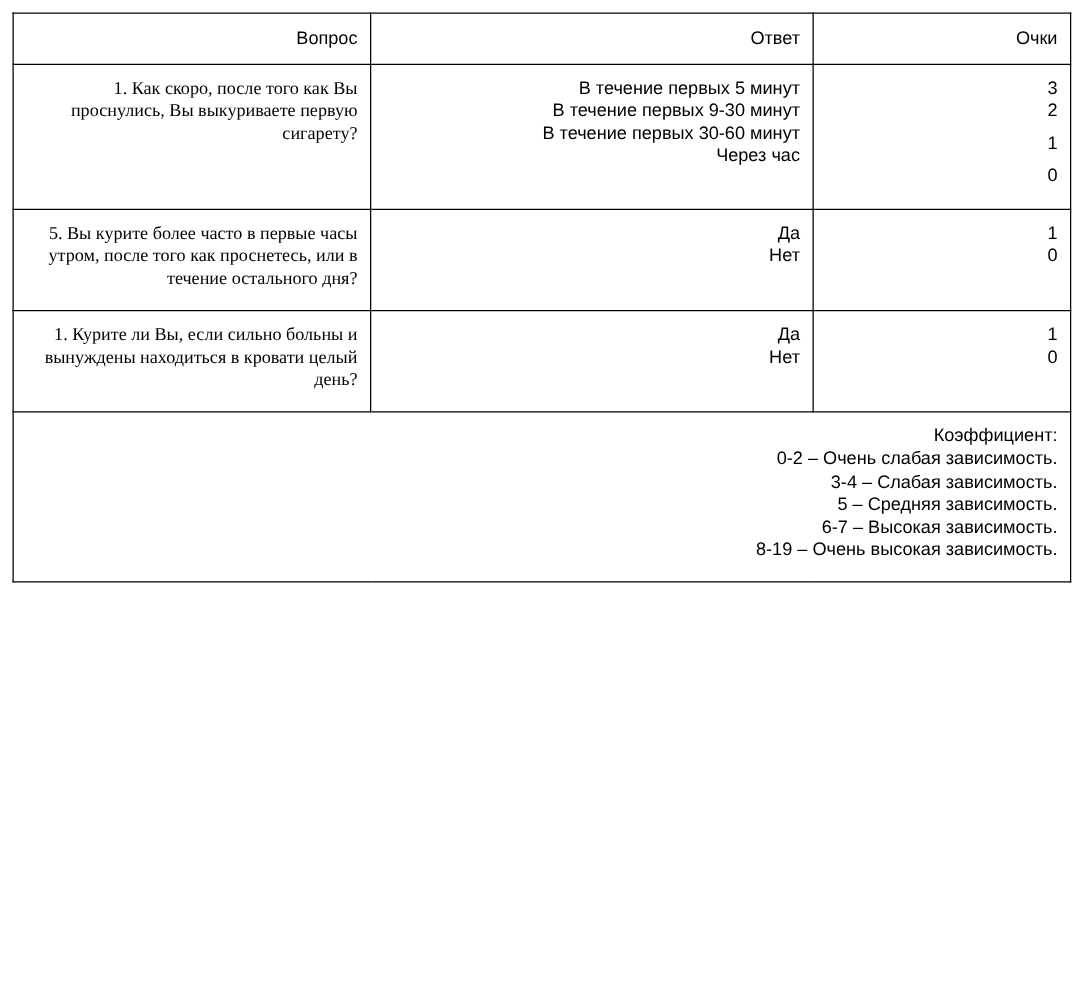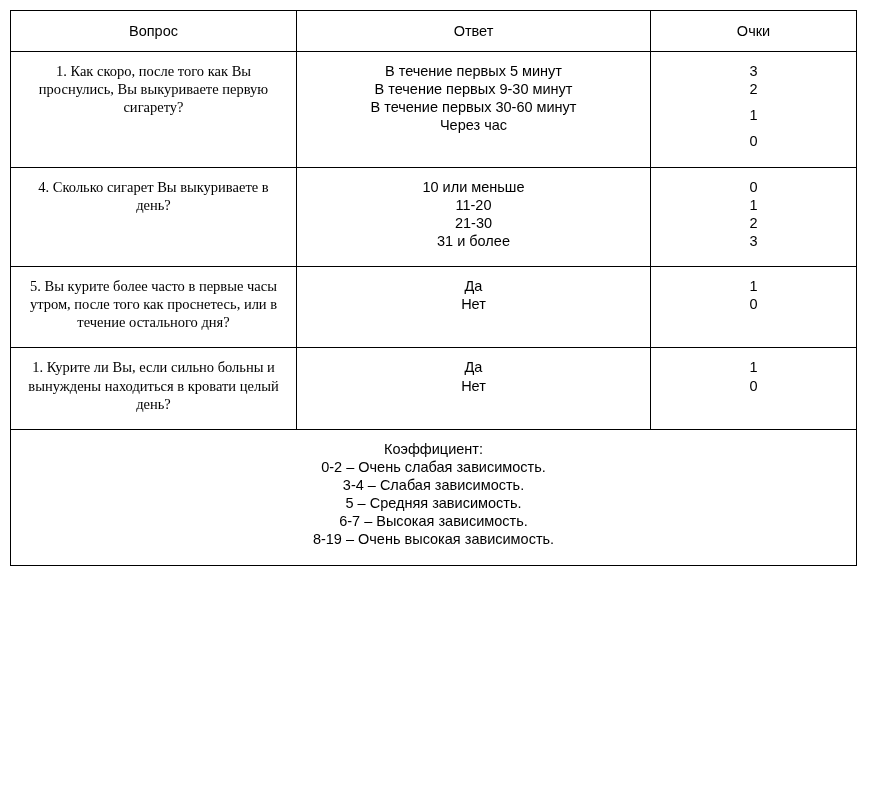--- a/index.html
+++ b/index.html
@@ -18,21 +18,21 @@
   }
   table.tbl {
     width: 846px;
     border-collapse: collapse;
     table-layout: fixed;
   }
   table.tbl td, table.tbl th {
     border: 1px solid #000000;
     padding: 10px 10px 16px 10px;
     vertical-align: top;
-    text-align: center;
+    text-align: right;
     font-weight: normal;
   }
   table.tbl th {
     padding: 12px 10px;
   }
   col.c1 { width: 286px; }
   col.c2 { width: 354px; }
   col.c3 { width: 206px; }
   .q {
     text-align: justify;
@@ -84,35 +84,20 @@
         <td class="points">
           <div>3</div>
           <div>2</div>
           <div class="gap">&nbsp;</div>
           <div>1</div>
           <div class="gap">&nbsp;</div>
           <div>0</div>
         </td>
       </tr>
       <tr>
-        <td class="q">4. Сколько сигарет Вы выкуриваете в день?</td>
-        <td class="answers">
-          <div>10 или меньше</div>
-          <div>11-20</div>
-          <div>21-30</div>
-          <div>31 и более</div>
-        </td>
-        <td class="points">
-          <div>0</div>
-          <div>1</div>
-          <div>2</div>
-          <div>3</div>
-        </td>
-      </tr>
-      <tr>
         <td class="q">5. Вы курите более часто в первые часы утром, после того как проснетесь, или в течение остального дня?</td>
         <td class="answers">
           <div>Да</div>
           <div>Нет</div>
         </td>
         <td class="points">
           <div>1</div>
           <div>0</div>
         </td>
       </tr>

